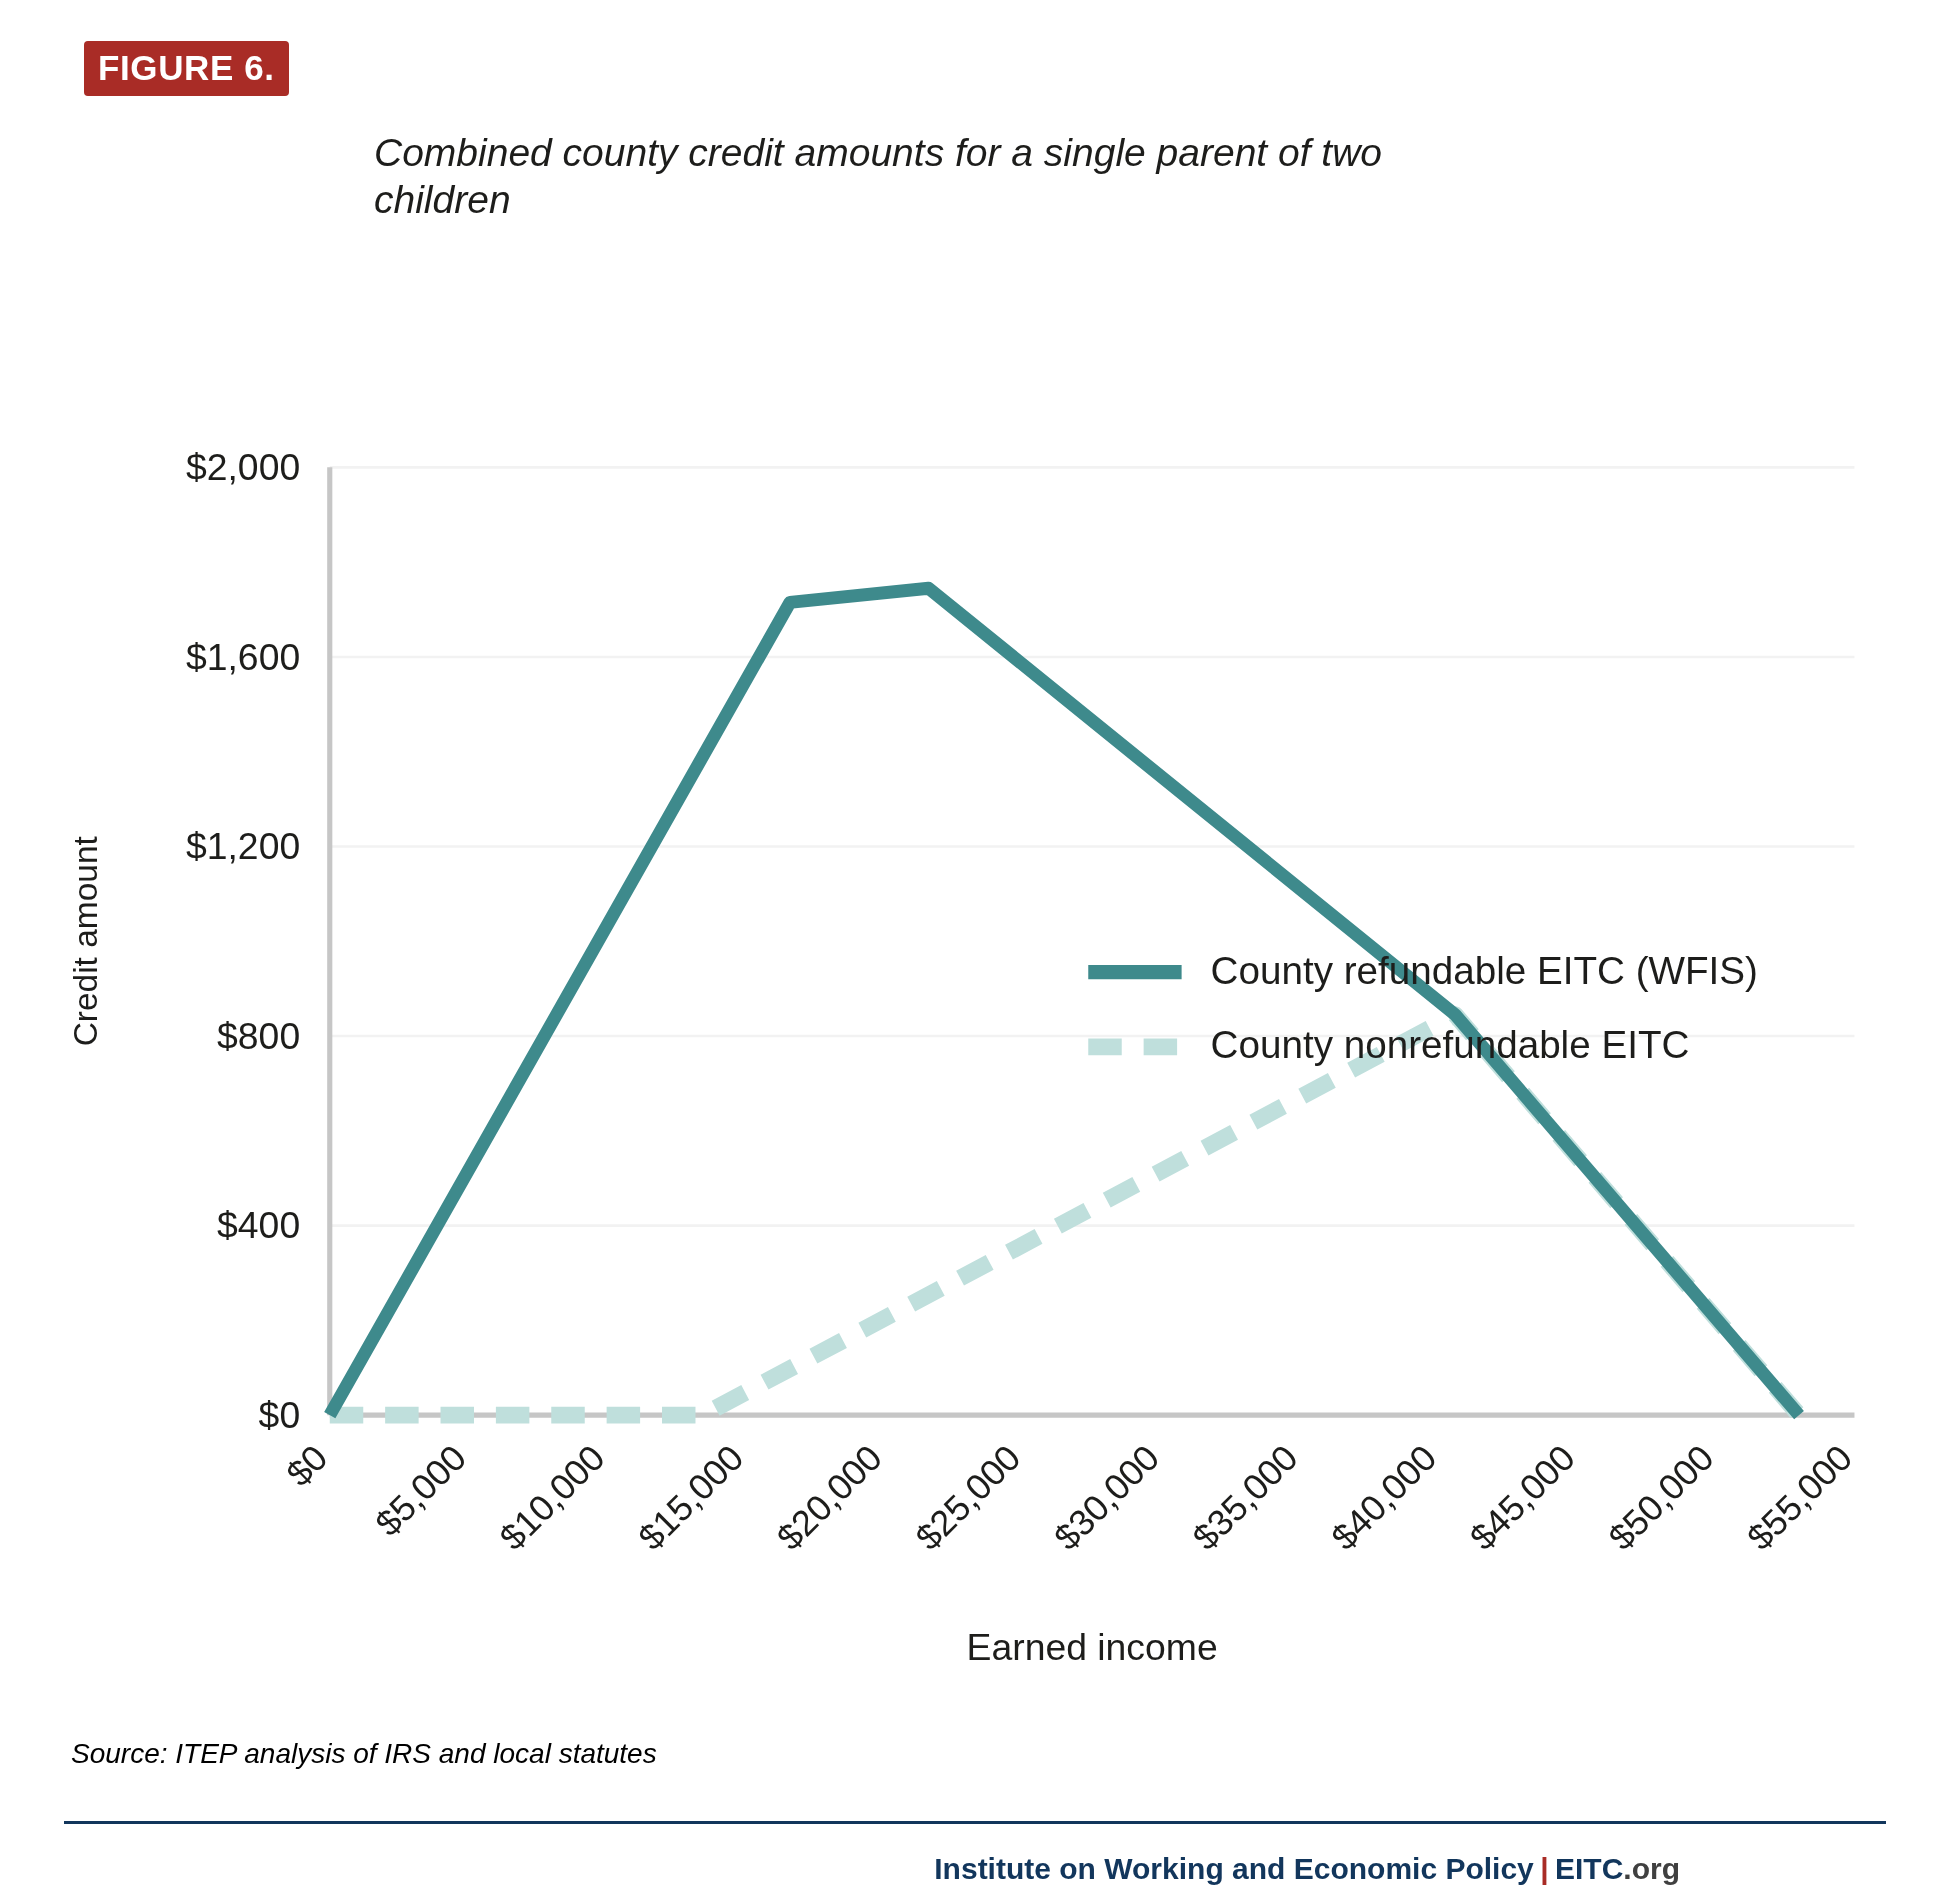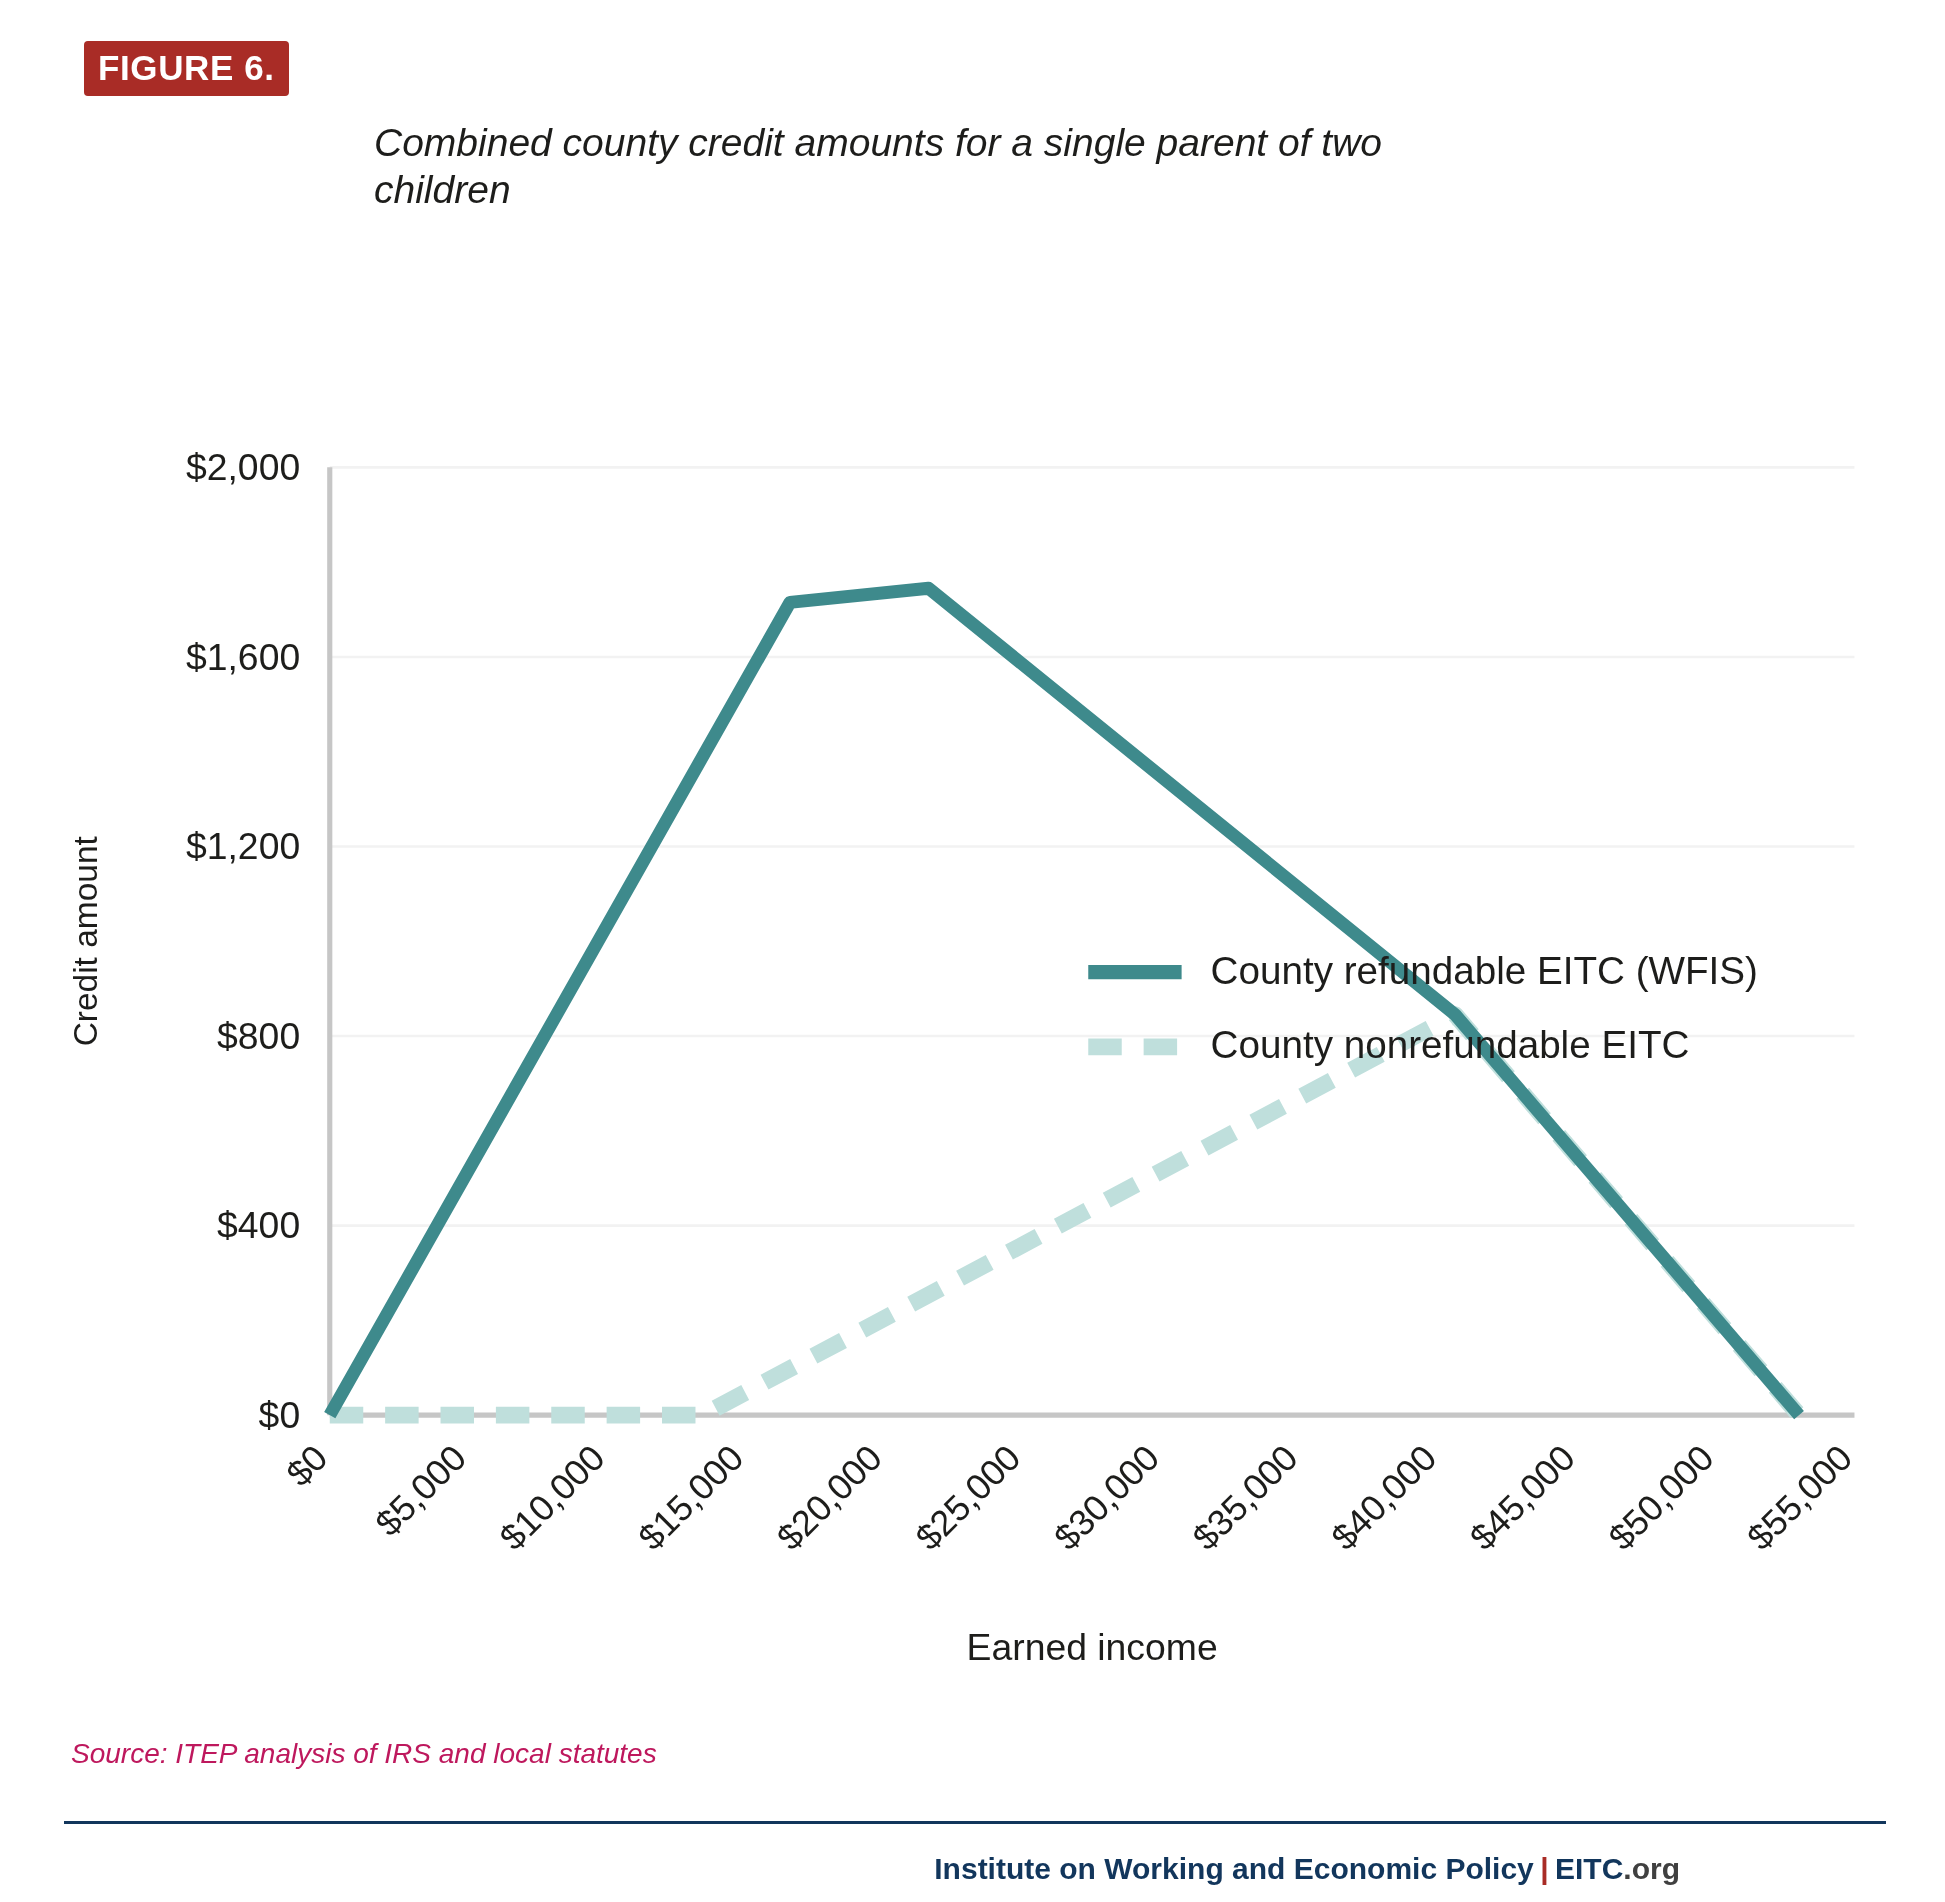--- a/index.html
+++ b/index.html
@@ -15,39 +15,39 @@
     font-size:35px;letter-spacing:0.6px;
     padding:9px 14px 10.3px 14px;border-radius:3.9px;
     line-height:1;white-space:nowrap;margin-top:6.4px;
   }
   .title{
     margin-left:16.7px;color:#12365C;font-weight:bold;
     font-size:49px;line-height:1.12;letter-spacing:-0.3px;
     max-width:1558px;
   }
   .subtitle{
-    margin-top:23px;margin-left:290px;
+    margin-top:33px;margin-left:290px;
     color:#1D1D1B;font-style:italic;font-size:39px;
     line-height:1.22;max-width:1094px;font-weight:400;
   }
 
   
   .chart-wrap{position:absolute;left:0;top:412px;width:1946px;height:1262px;}
   svg.chart{display:block;}
 
   .ylabel-text{font-size:52px;fill:#1D1D1B;font-family:"Liberation Sans",sans-serif;}
   .ytick-text{font-size:58px;fill:#1D1D1B;font-family:"Liberation Sans",sans-serif;text-anchor:end;}
   .xtick-text{font-size:56px;fill:#1D1D1B;font-family:"Liberation Sans",sans-serif;text-anchor:end;}
   .axis-title{font-size:58px;fill:#1D1D1B;font-family:"Liberation Sans",sans-serif;text-anchor:middle;}
   .legend-text{font-size:60px;fill:#1D1D1B;font-family:"Liberation Sans",sans-serif;dominant-baseline:middle;}
 
   
   .source{
     position:absolute;left:71px;top:1738px;
-    font-size:28px;font-style:italic;color:#be185d;
+    font-size:28px;font-style:italic;color:#000000;
   }
   .rule{
     position:absolute;left:64px;top:1821px;width:1822px;height:3.2px;background:#12365C;
   }
   .credit{
     position:absolute;right:64px;top:1852px;
     font-size:30px;font-weight:bold;color:#12365C;white-space:nowrap;
   }
   .credit .sep{color:#A92C26;font-weight:bold;margin:0 6.4px;}
   .credit .itep{color:#12365C;}

